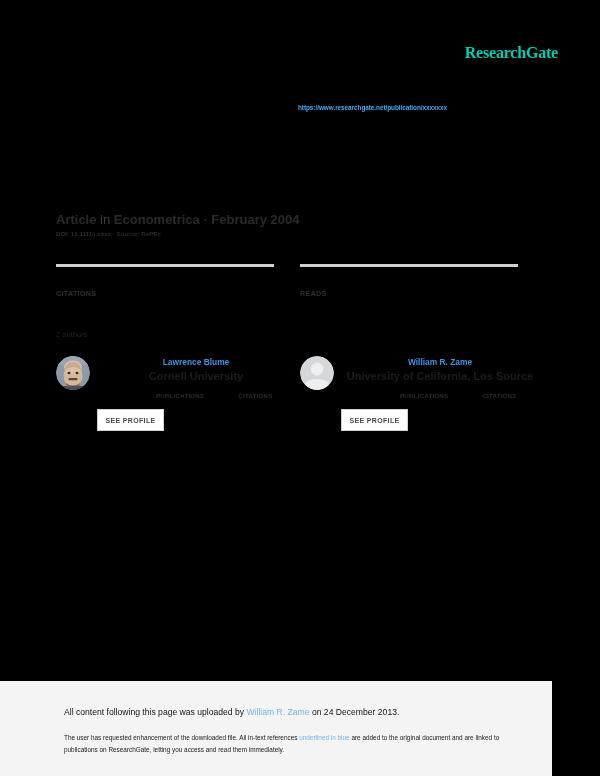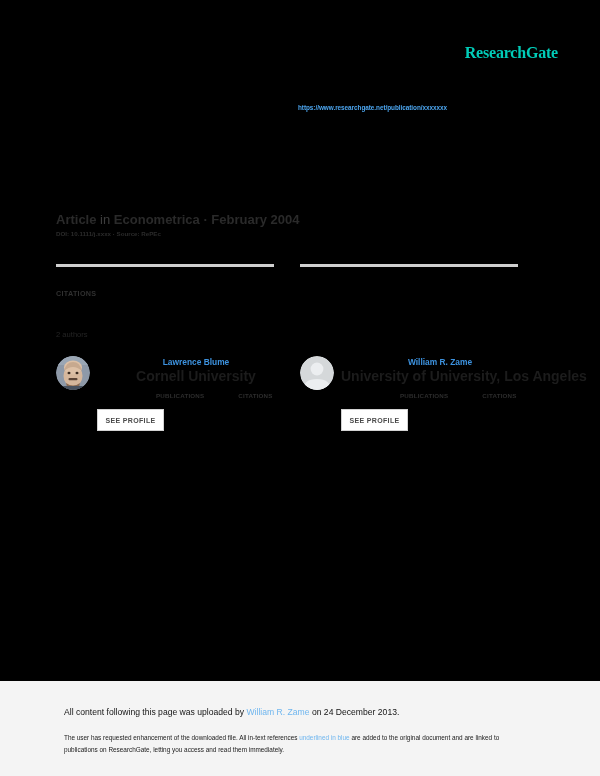--- a/index.html
+++ b/index.html
@@ -77,21 +77,21 @@
   }
   .avatar svg { display:block; width:34px; height:34px; }
 
   .author-body { position:absolute; left:41px; top:1px; width:198px;text-align:center; }
 
   .author-name {
     font-size:8.4px; font-weight:bold; color:#3d93e0;
     white-space:nowrap; line-height:11px;
   }
   .author-affil {
-    margin-top:3px; font-size:14px; font-weight:bold; color:#1c1c1c;
+    margin-top:3px; font-size:11px; font-weight:bold; color:#1c1c1c;
     white-space:nowrap; line-height:11px;
   }
 
   .author-stats {
     position:absolute; left:100px; top:25px; width:140px;
     display:flex; gap:34px;
   }
   .author-stat .num {
     font-size:9px; font-weight:bold; color:#000; height:10px; line-height:10px;
   }
@@ -104,21 +104,21 @@
     position:absolute; left:41px; top:53px;
     width:67px; height:22px;
     background:#ffffff; border:1px solid #d2d2d2;
     display:flex; align-items:center; justify-content:center;
     font-size:7px; font-weight:bold; letter-spacing:0.35px;
     color:#4a4a4a; cursor:pointer;
   }
 
   
   .footer {
-    position:absolute; left:0; top:681px; width:600px; height:95px;
+    position:absolute; left:0; top:681px; width:552px; height:95px;
     background:#f4f4f4;
   }
   .footer-upload {
     position:absolute; left:64px; top:26px;
     font-size:8.6px; color:#141414; white-space:nowrap;
   }
   .footer-upload .lnk { color:#6fb6ef; }
   .footer-note {
     position:absolute; left:64px; top:51px; width:460px;
     font-size:6.4px; line-height:11.5px; color:#1a1a1a;
@@ -146,20 +146,21 @@
 
   <div class="stat" id="stat-citations">
     <div class="rule"></div>
     <div class="num"></div>
     <div class="lbl">CITATIONS</div>
   </div>
 
   <div class="stat" id="stat-reads">
     <div class="rule"></div>
     <div class="num"></div>
+    <div class="lbl">READS</div>
   </div>
 
   <div class="authors-count">2 authors</div>
 
   <div class="author" id="author-0">
     <div class="avatar">
       <svg viewBox="0 0 34 34" xmlns="http://www.w3.org/2000/svg">
         <defs>
           <clipPath id="c0">
               <circle cx="17" cy="17" r="17"></circle>
@@ -206,21 +207,21 @@
         </defs>
         <g clip-path="url(#c1)">
           <rect width="34" height="34" fill="#d5d8da"></rect>
           <circle cx="17" cy="13" r="6.4" fill="#eceef0"></circle>
           <path d="M3.5 34 q0 -11 13.5 -11 q13.5 0 13.5 11z" fill="#eceef0"></path>
         </g>
       </svg>
     </div>
     <div class="author-body">
       <div class="author-name">William R. Zame</div>
-      <div class="author-affil">University of University, Los Angeles</div>
+      <div class="author-affil">University of California, Los Source</div>
     </div>
     <div class="author-stats">
       <div class="author-stat">
         <div class="num"></div>
         <div class="lbl">PUBLICATIONS</div>
       </div>
       <div class="author-stat">
         <div class="num"></div>
         <div class="lbl">CITATIONS</div>
       </div>

